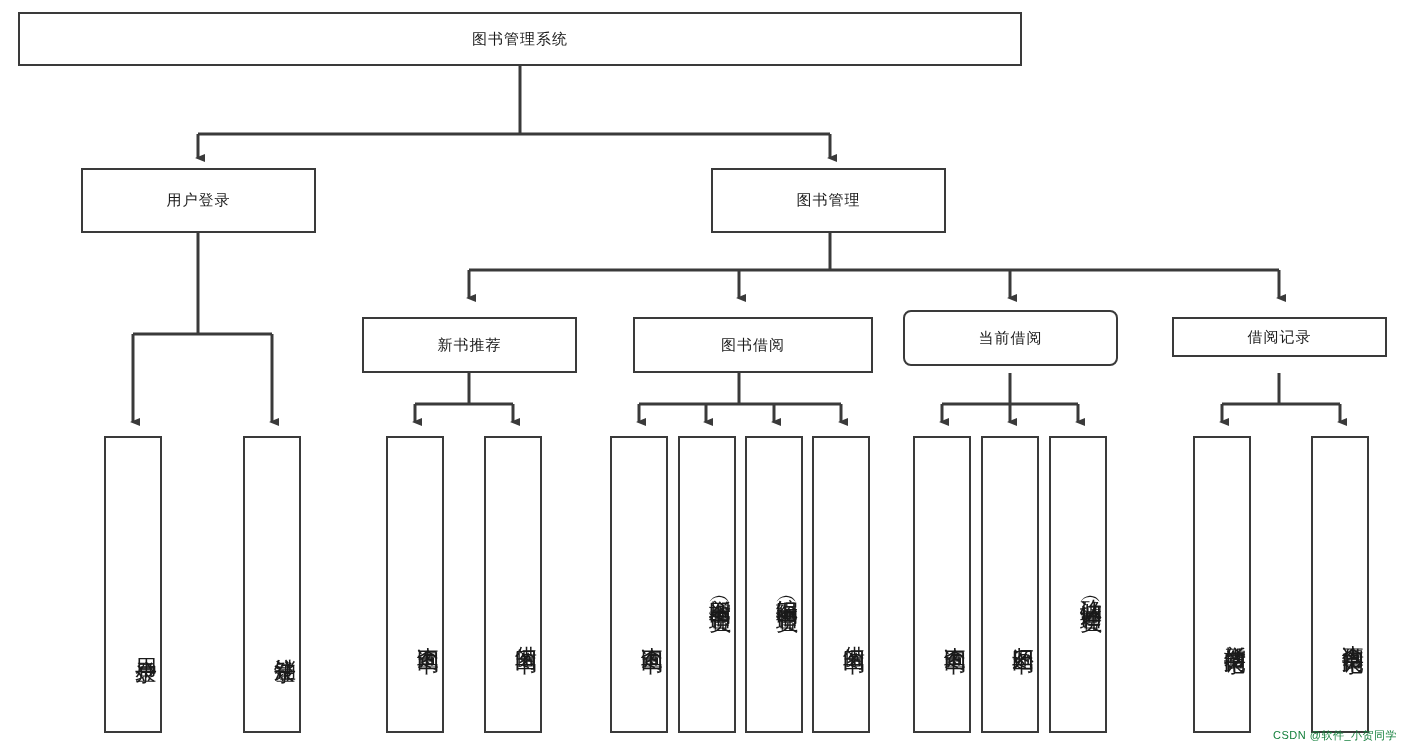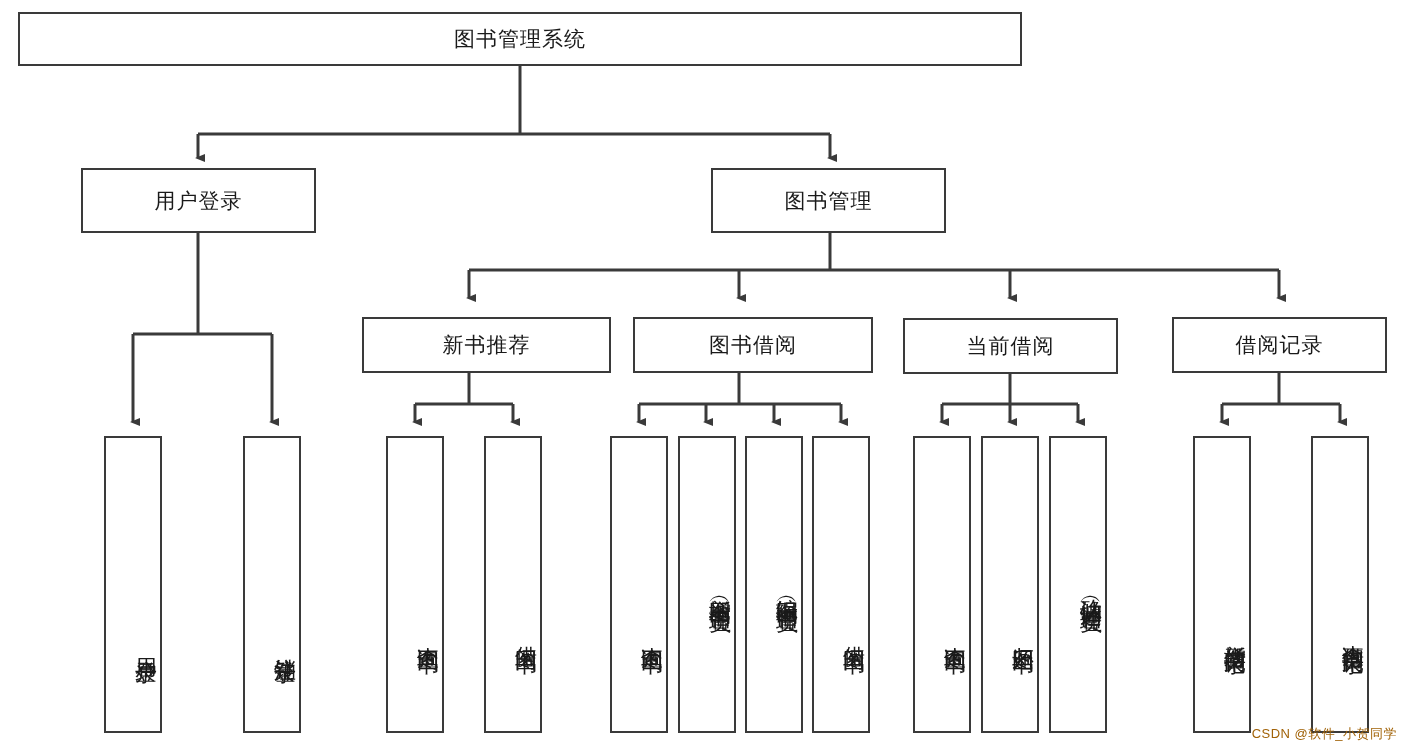--- a/index.html
+++ b/index.html
@@ -29,43 +29,43 @@
     position: absolute;
     box-sizing: border-box;
     background: #ffffff;
     border: 2px solid #3a3a3a;
     display: flex;
     align-items: center;
     justify-content: center;
     color: #1a1a1a;
   }
   .node-h {
-    font-size: 21px;
+    font-size: 15px;
     letter-spacing: 1px;
     line-height: 1.1;
   }
   .node-v {
     writing-mode: vertical-rl;
     text-orientation: upright;
     font-size: 22px;
     line-height: 1.25;
     letter-spacing: 2px;
     white-space: nowrap;
     align-items: flex-start;
     padding-top: 6px;
   }
   .node-v.pad-mid { padding-top: 96px; }
   .node-v.pad-low { padding-top: 118px; }
   .node-v.pad-top { padding-top: 10px; }
   .watermark {
     position: absolute;
     right: 8px;
     bottom: 4px;
-    font-size: 13px;
-    color: #a16207;
+    font-size: 11px;
+    color: #15803d;
     letter-spacing: 0.5px;
     white-space: nowrap;
   }
 </style>
 </head>
 <body>
 
 <div id="canvas">
 
   <svg id="wires" viewBox="0 0 1405 747">
@@ -122,30 +122,30 @@
     <span>图书管理系统</span>
   </div>
 
   <div class="node node-h" style="left:81px; top:168px; width:235px; height:65px;">
     <span>用户登录</span>
   </div>
   <div class="node node-h" style="left:711px; top:168px; width:235px; height:65px;text-align:center;">
     <span>图书管理</span>
   </div>
 
-  <div class="node node-h" style="left:362px; top:317px; width:249px; height:56px;">
+  <div class="node node-h" style="left:362px; top:317px; width:215px; height:56px;">
     <span>新书推荐</span>
   </div>
   <div class="node node-h" style="left:633px; top:317px; width:240px; height:56px;">
     <span>图书借阅</span>
   </div>
-  <div class="node node-h" style="left:903px; top:318px; width:215px; height:56px;">
+  <div class="node node-h" style="left:903px; top:310px; width:215px; height:56px;border-radius:8px;">
     <span>当前借阅</span>
   </div>
-  <div class="node node-h" style="left:1172px; top:317px; width:215px; height:56px;">
+  <div class="node node-h" style="left:1172px; top:317px; width:215px; height:40px;">
     <span>借阅记录</span>
   </div>
 
   <div class="node node-v pad-low" style="left:104px; top:436px; width:58px; height:297px;">
     <span>用户登录</span>
   </div>
   <div class="node node-v pad-low" style="left:243px; top:436px; width:58px; height:297px;">
     <span>注销登录</span>
   </div>
 

